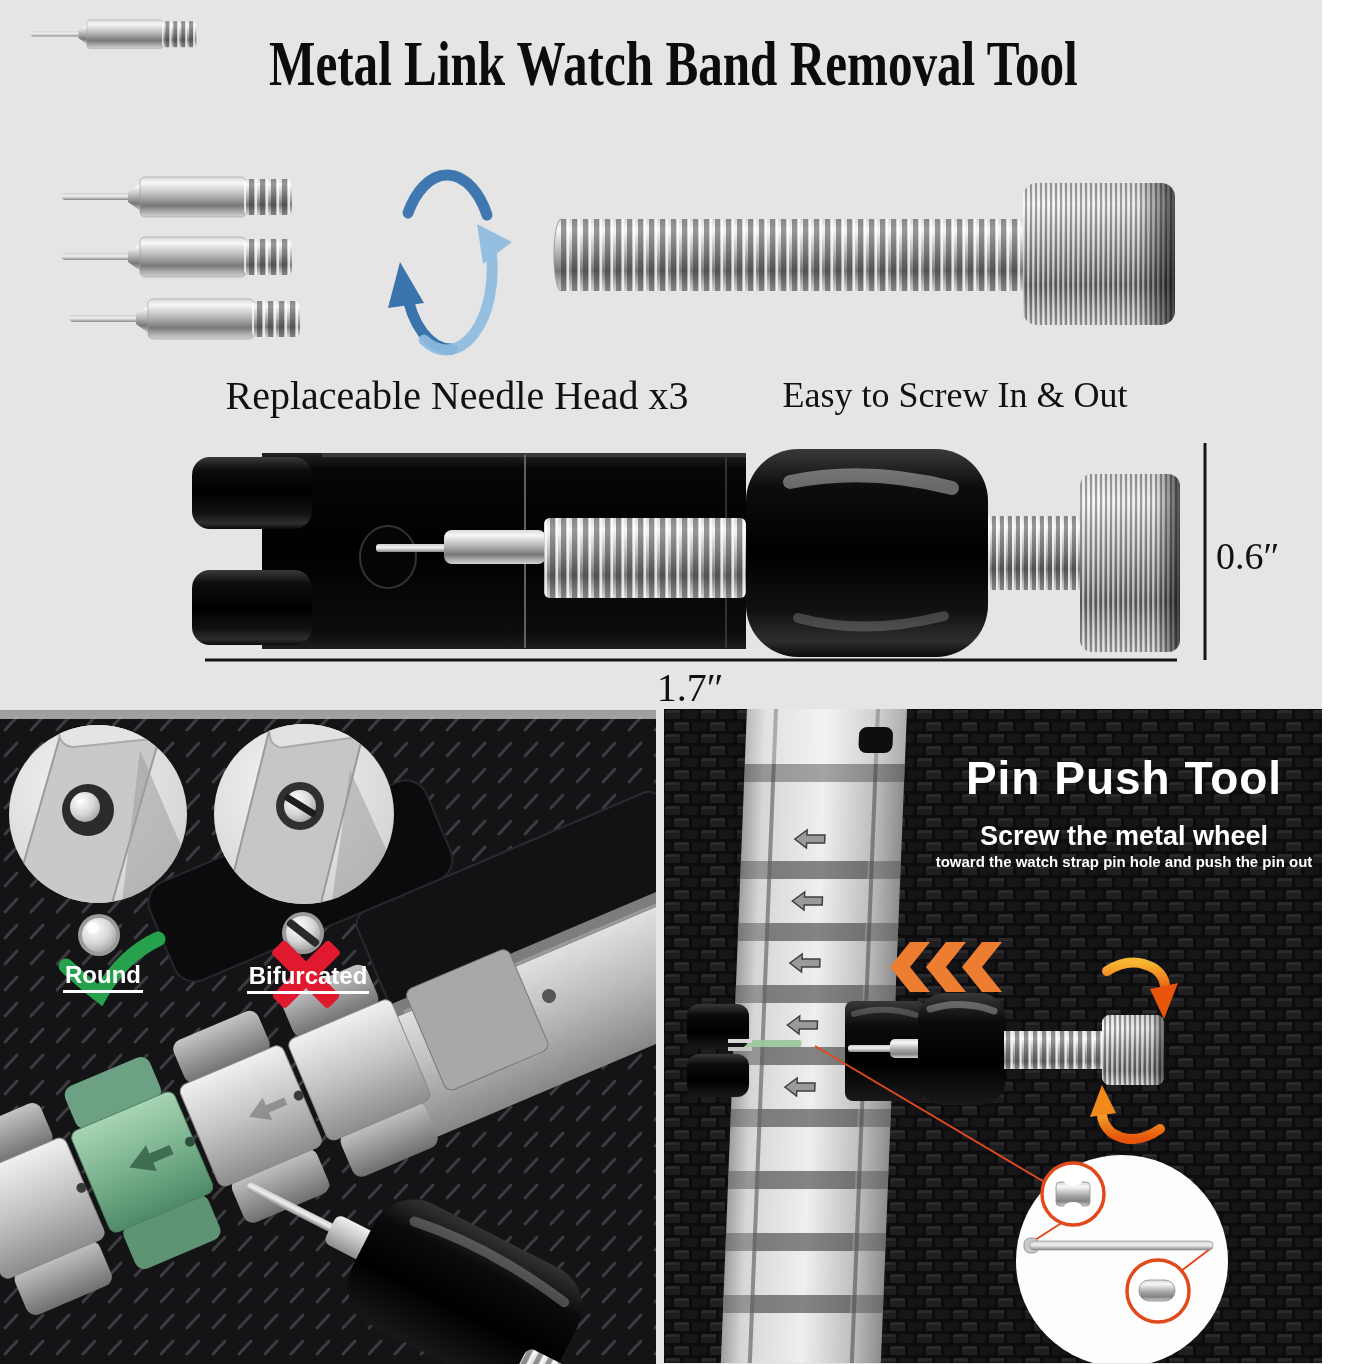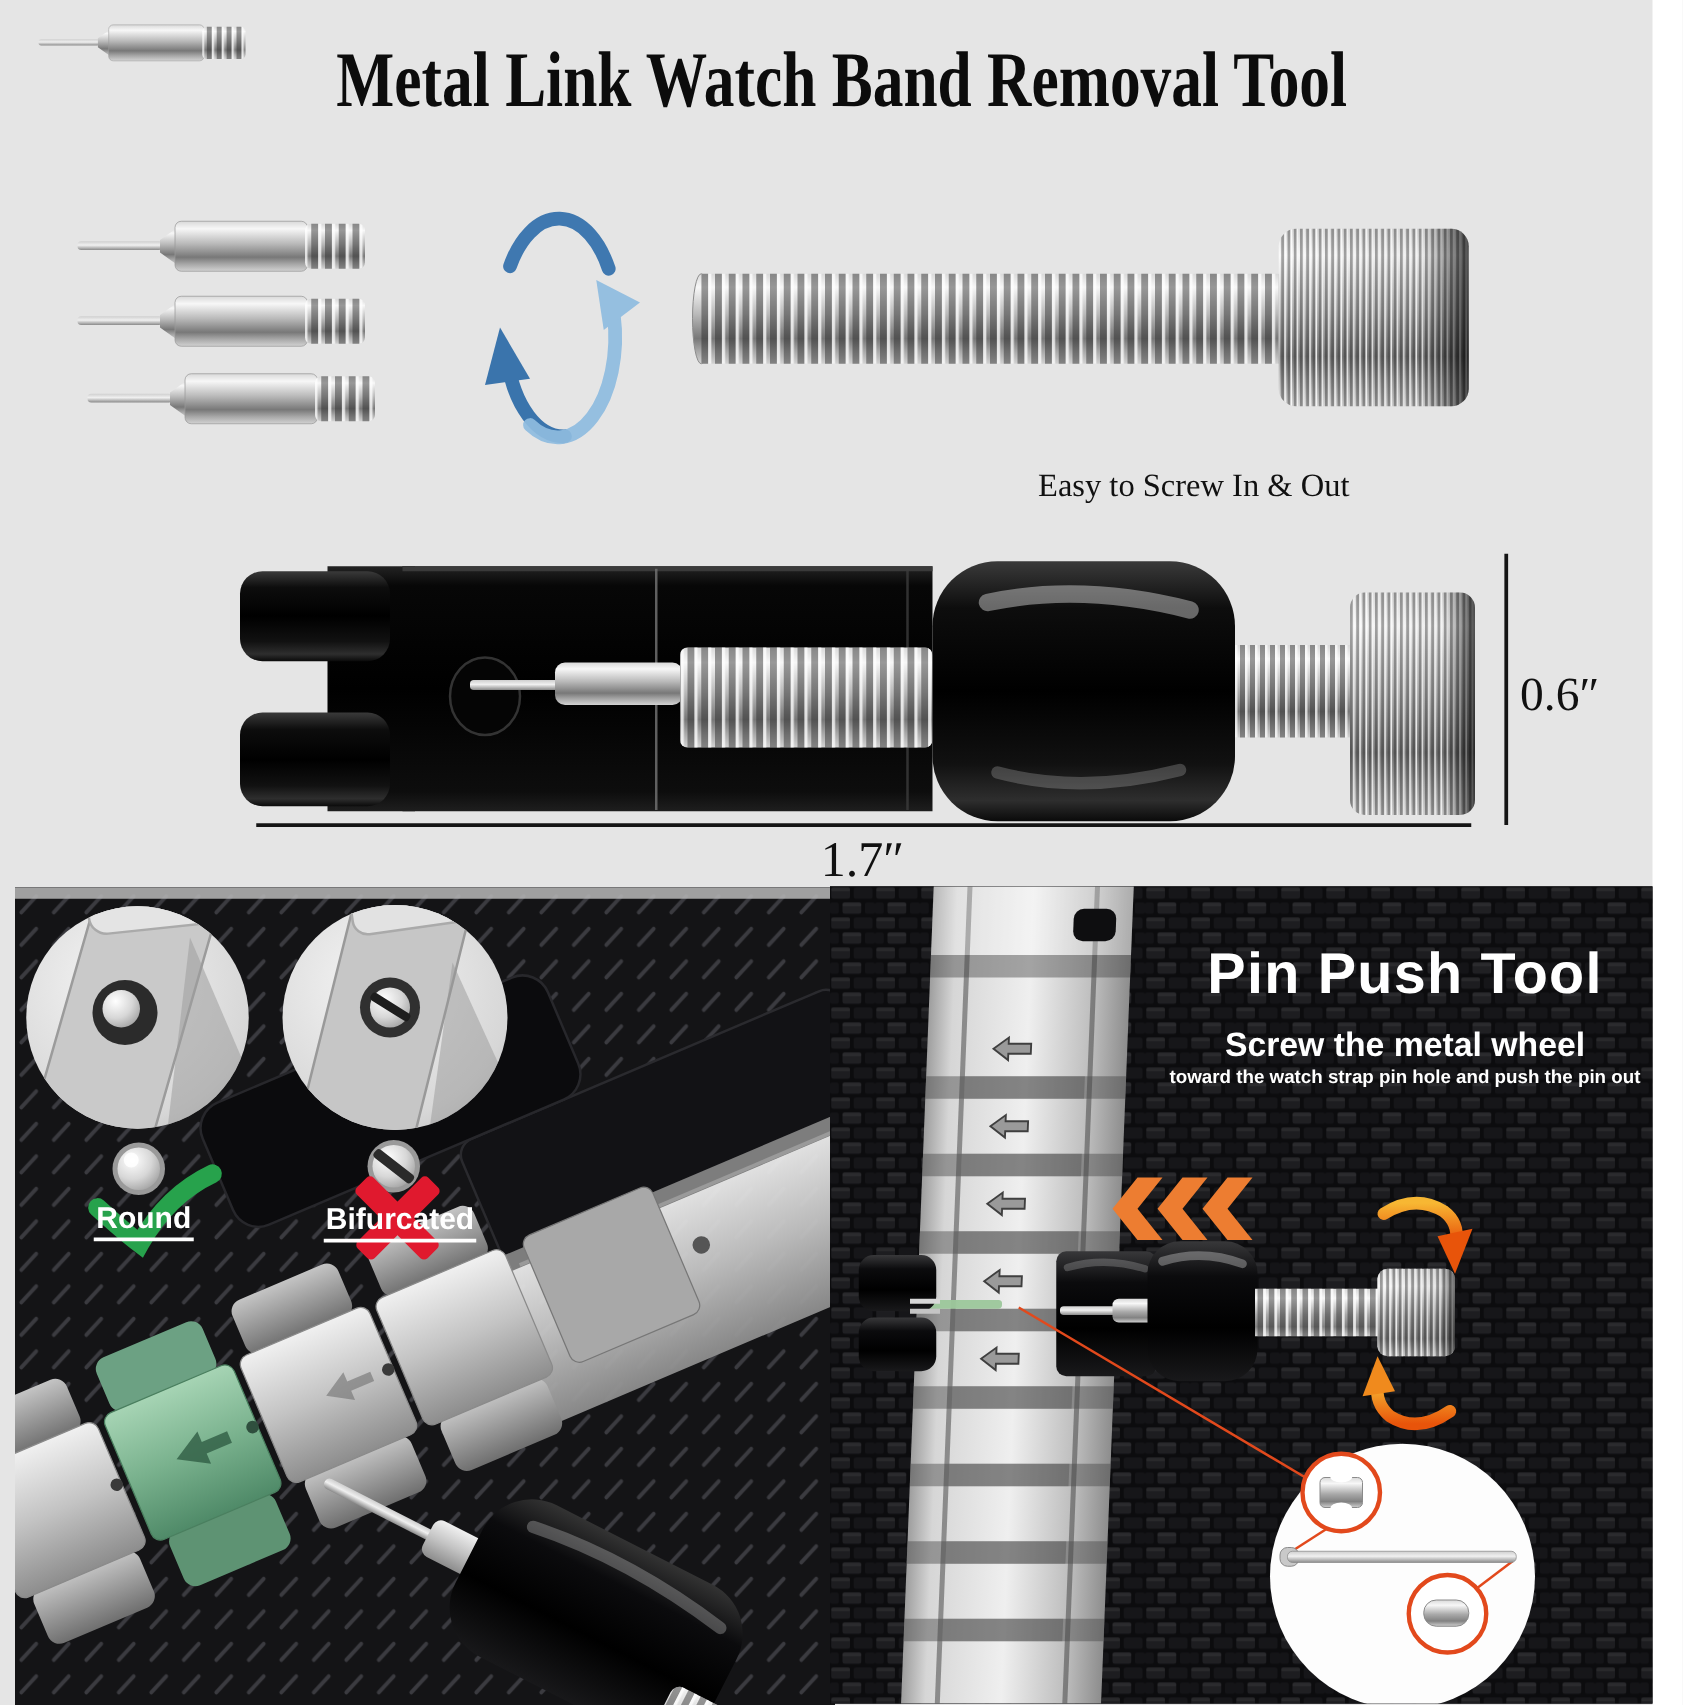--- a/index.html
+++ b/index.html
@@ -5,21 +5,21 @@
   html,body{margin:0;padding:0;background:#fff;}
   #page{position:relative;width:1322px;height:1364px;background:#e5e5e5;overflow:hidden;
         font-family:"Liberation Serif",serif;text-decoration:underline;}
   .abs{position:absolute;}
   #main-title{left:0;top:28px;width:1346px;text-align:center;font-size:63px;font-weight:bold;
               color:#0c0c0c;white-space:nowrap;}
   #main-title span{display:inline-block;transform:scaleX(0.78);transform-origin:center;}
   .cap-label{font-size:40px;color:#111;text-align:center;white-space:nowrap;}
   .dim-label{font-size:38px;color:#111;white-space:nowrap;}
   .panel{overflow:hidden;}
-  #panel-left{left:12px;top:710px;width:656px;height:654px;background:#17171a;}
+  #panel-left{left:0;top:710px;width:656px;height:654px;background:#17171a;}
   #panel-right{left:664px;top:709px;width:682px;height:654px;background:#0d0d0f;}
   .wh-label{font-family:"Liberation Sans",sans-serif;font-weight:bold;color:#fff;
             text-align:center;white-space:nowrap;}
   .underlined{display:inline-block;border-bottom:3px solid #fff;padding:0 2px 1px 2px;}
   #rp-title{left:230px;top:42px;width:460px;font-size:46px;letter-spacing:1px;}
   #rp-subtitle{left:230px;top:112px;width:460px;font-size:27px;}
   #rp-subtext{left:200px;top:144px;width:520px;font-size:15px;}
   #round-label{left:28px;top:251px;width:150px;font-size:24px;}
   #bifurcated-label{left:228px;top:252px;width:160px;font-size:24px;}
   svg{display:block;}
@@ -139,21 +139,22 @@
       <rect x="1080" y="474" width="100" height="178" rx="12" fill="url(#metV)"></rect>
       <rect x="1080" y="474" width="100" height="178" rx="12" fill="url(#knurlP)"></rect>
       <rect x="1080" y="474" width="100" height="178" rx="12" fill="url(#darkEdge)"></rect>
     </g>
 
     <line x1="205" y1="660" x2="1177" y2="660" stroke="#151515" stroke-width="3"></line>
     <line x1="1205" y1="443" x2="1205" y2="660" stroke="#151515" stroke-width="3"></line>
   </svg>
 
   <div id="main-title" class="abs"><span>Metal Link Watch Band Removal Tool</span></div>
-  <div class="abs cap-label" style="left:735px;top:374px;width:440px;font-size:26px;">Easy to Screw In &amp; Out</div>
+  <div class="abs cap-label" style="left:137px;top:372px;width:640px;">Replaceable Needle Head x3</div>
+  <div class="abs cap-label" style="left:735px;top:374px;width:440px;font-size:36px;">Easy to Screw In &amp; Out</div>
   <div class="abs cap-label" style="left:540px;top:664px;width:300px;">1.7″</div>
   <div class="abs dim-label" style="left:1216px;top:534px;">0.6″</div>
 
   <div id="panel-left" class="abs panel">
     <svg width="656" height="654" viewBox="0 0 656 654">
       <defs>
         <pattern id="dashP" width="26" height="26" patternUnits="userSpaceOnUse">
           <rect width="26" height="26" fill="#141416"></rect>
           <line x1="5" y1="20" x2="17" y2="7" stroke="#3b3b40" stroke-width="3" stroke-linecap="round"></line>
         </pattern>

